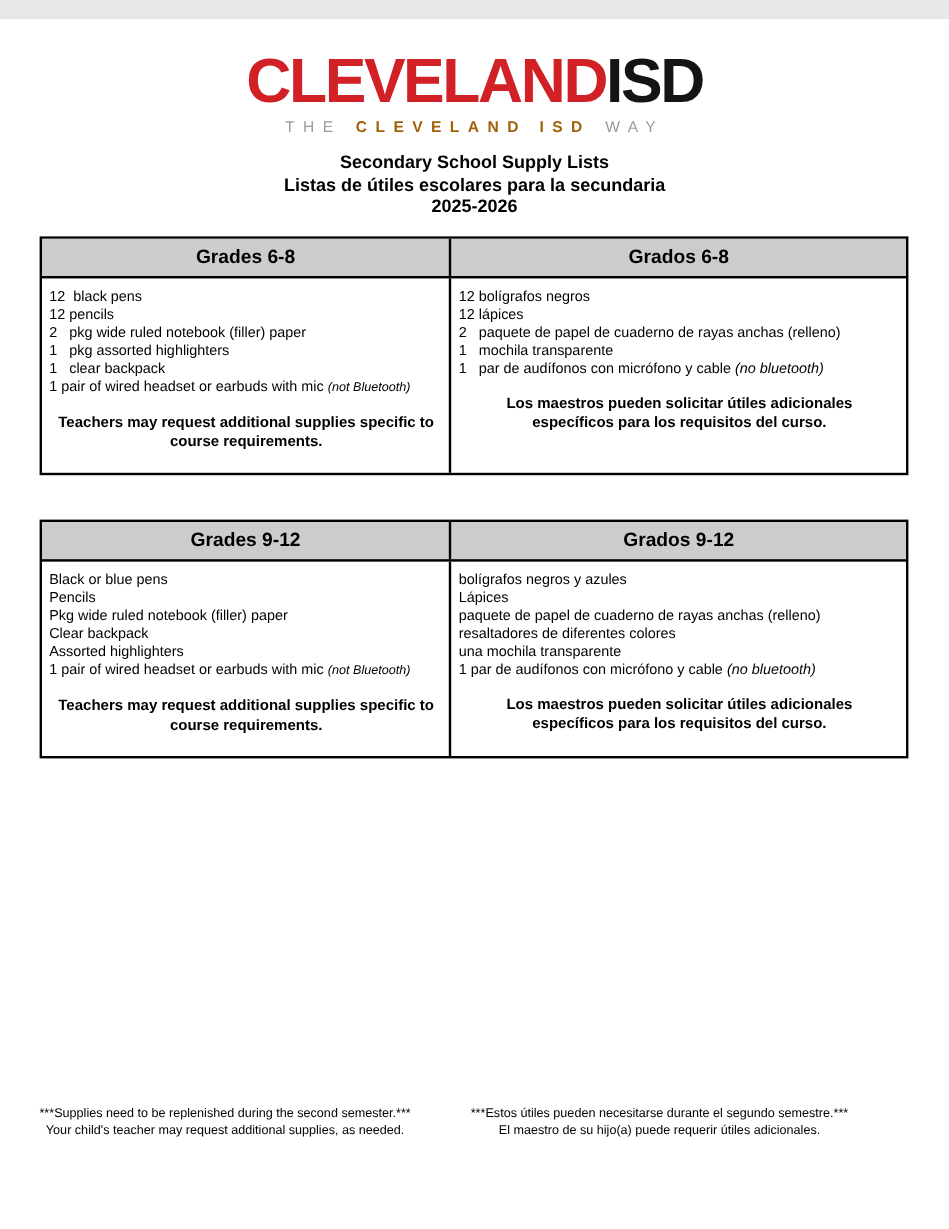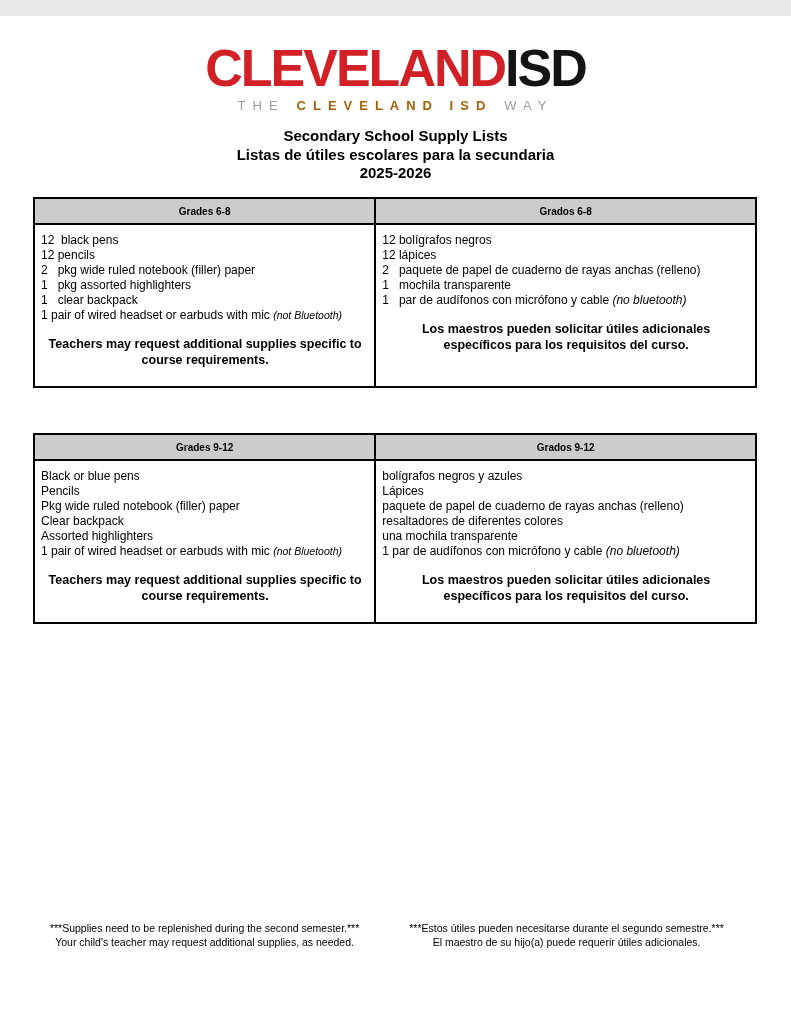--- a/index.html
+++ b/index.html
@@ -56,21 +56,21 @@
     background: #ffffff;
   }
   .table-1 { top: 181px; }
   .table-2 { top: 417px; }
 
   .table-header { display: flex; background: #cccccc; border-bottom: 2px solid #000000; }
   .th-cell {
     box-sizing: border-box;
     text-align: center;
     font-weight: bold;
-    font-size: 10px;
+    font-size: 16px;
     padding: 7px 0 6px 0;
   }
   .th-cell.col-en { width: 47.4%; border-right: 2px solid #000000; }
   .th-cell.col-es { flex: 1; }
 
   .table-body { display: flex; }
   .body-cell {
     box-sizing: border-box;
     padding: 8px 5px 18px 6px;
     min-height: 148px;
@@ -90,21 +90,21 @@
   .cell-note {
     margin-top: 13px;
     text-align: center;
     font-weight: bold;
     font-size: 12.5px;
     line-height: 16px;
     padding: 0 4px;
   }
 
   
-  .footnotes { position: absolute; top: 905px; left: 33px; width: 724px; display: flex; }
+  .footnotes { position: absolute; top: 905px; left: 16px; width: 724px; display: flex; }
   .footnote { font-size: 10.5px; line-height: 14px; text-align: center; }
   .footnote.col-en { width: 47.4%; }
   .footnote.col-es { flex: 1; }
 </style>
 <title>Secondary School Supply Lists</title></head>
 <body>
 
 <div class="page">
 
   <div class="logo-block">

